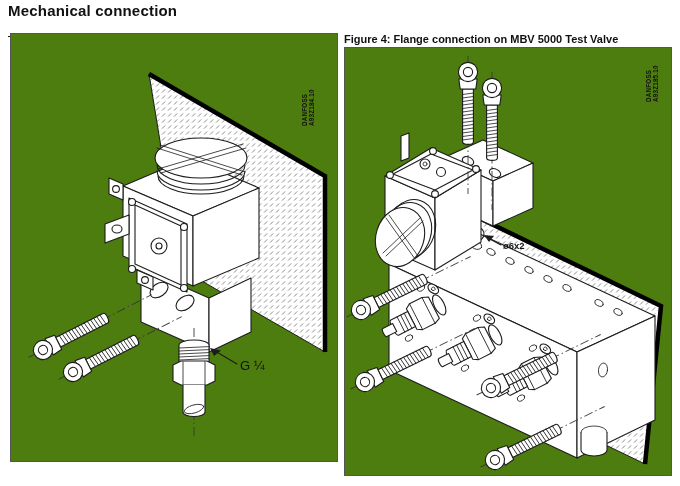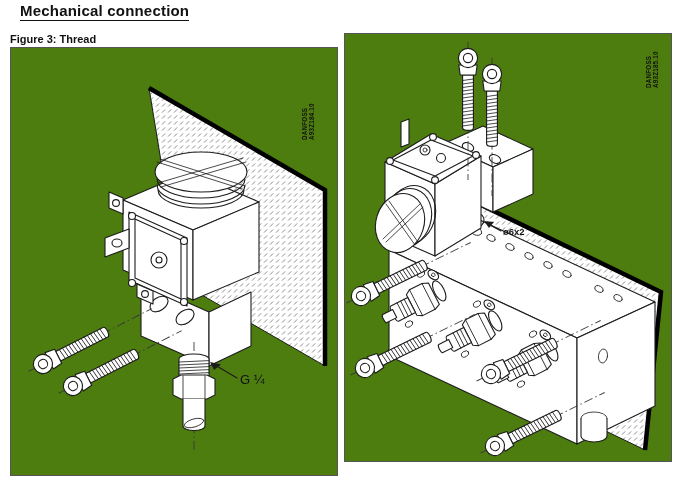--- a/index.html
+++ b/index.html
@@ -1,40 +1,39 @@
 <!DOCTYPE html>
 <html><head>
 <meta charset="utf-8">
 <style>
   html,body{margin:0;padding:0;background:#fff;}
   .page{position:relative;width:680px;height:486px;background:#fff;
         font-family:"Liberation Sans",sans-serif;color:#111;overflow:hidden;}
-  .doc-title{position:absolute;left:20px;top:2px;font-size:15px;font-weight:bold;
-             border-bottom:1.6px solid #111;padding-bottom:1px;letter-spacing:.2px;}
+  .doc-title{position:absolute;left:8px;top:2px;font-size:15px;font-weight:bold;
+             border-bottom:1.6px solid #111;padding-bottom:17px;letter-spacing:.2px;}
   .fig{position:absolute;top:33px;width:328px;}
   .fig-left{left:10px;}
   .fig-right{left:344px;}
   .fig-caption{font-size:11px;font-weight:bold;height:14px;line-height:13px;white-space:nowrap;}
   .fig-canvas{width:326px;height:427px;border:1px solid #555;background:#4d7c0f;}
   svg{display:block;}
   .ln{fill:none;stroke:#1c1c1c;stroke-width:1.1;stroke-linejoin:round;stroke-linecap:round;}
   .thin{stroke-width:0.8;}
   .wf{fill:#ffffff;stroke:#1c1c1c;stroke-width:1.1;stroke-linejoin:round;}
   .cl{fill:none;stroke:#3a3a3a;stroke-width:0.9;stroke-dasharray:9 3 1.5 3;}
   .wm{fill:#111;font-size:6.3px;font-weight:bold;letter-spacing:.2px;}
 </style>
 </head>
 <body>
 
 <div class="page">
 
   <div class="doc-title">Mechanical connection</div>
 
   <div class="fig fig-left">
-    <div class="fig-caption">Figure 3: Thread</div>
     <div class="fig-canvas">
       <svg viewBox="0 0 326 427" width="326" height="427">
         <defs>
           <pattern id="hatch3" width="6" height="6" patternUnits="userSpaceOnUse">
             <rect width="6" height="6" fill="#ffffff"></rect>
             <line x1="1" y1="4.6" x2="4.2" y2="1.4" stroke="#808080" stroke-width="0.9"></line>
           </pattern>
           <g id="bolt3">
             <line class="cl" x1="-16" y1="0" x2="122" y2="0"></line>
             <path class="wf" d="M17,-5.4 L70,-5.4 A2.4,5.4 0 0 1 70,5.4 L17,5.4 Z"></path>
@@ -108,20 +107,21 @@
 
         <g class="wm">
           <text transform="translate(296,92) rotate(-90)">DANFOSS</text>
           <text transform="translate(303,92) rotate(-90)">A93Z184.10</text>
         </g>
       </svg>
     </div>
   </div>
 
   <div class="fig fig-right">
+    <div class="fig-caption">Figure 4: Flange connection on MBV 5000 Test Valve</div>
     <div class="fig-canvas">
       <svg viewBox="0 0 326 427" width="326" height="427">
         <defs>
           <pattern id="hatch4" width="6" height="6" patternUnits="userSpaceOnUse">
             <rect width="6" height="6" fill="#ffffff"></rect>
             <line x1="1" y1="4.6" x2="4.2" y2="1.4" stroke="#808080" stroke-width="0.9"></line>
           </pattern>
           <g id="bolt4">
             <line class="cl" x1="-16" y1="0" x2="122" y2="0"></line>
             <path class="wf" d="M17,-5.4 L70,-5.4 A2.4,5.4 0 0 1 70,5.4 L17,5.4 Z"></path>

